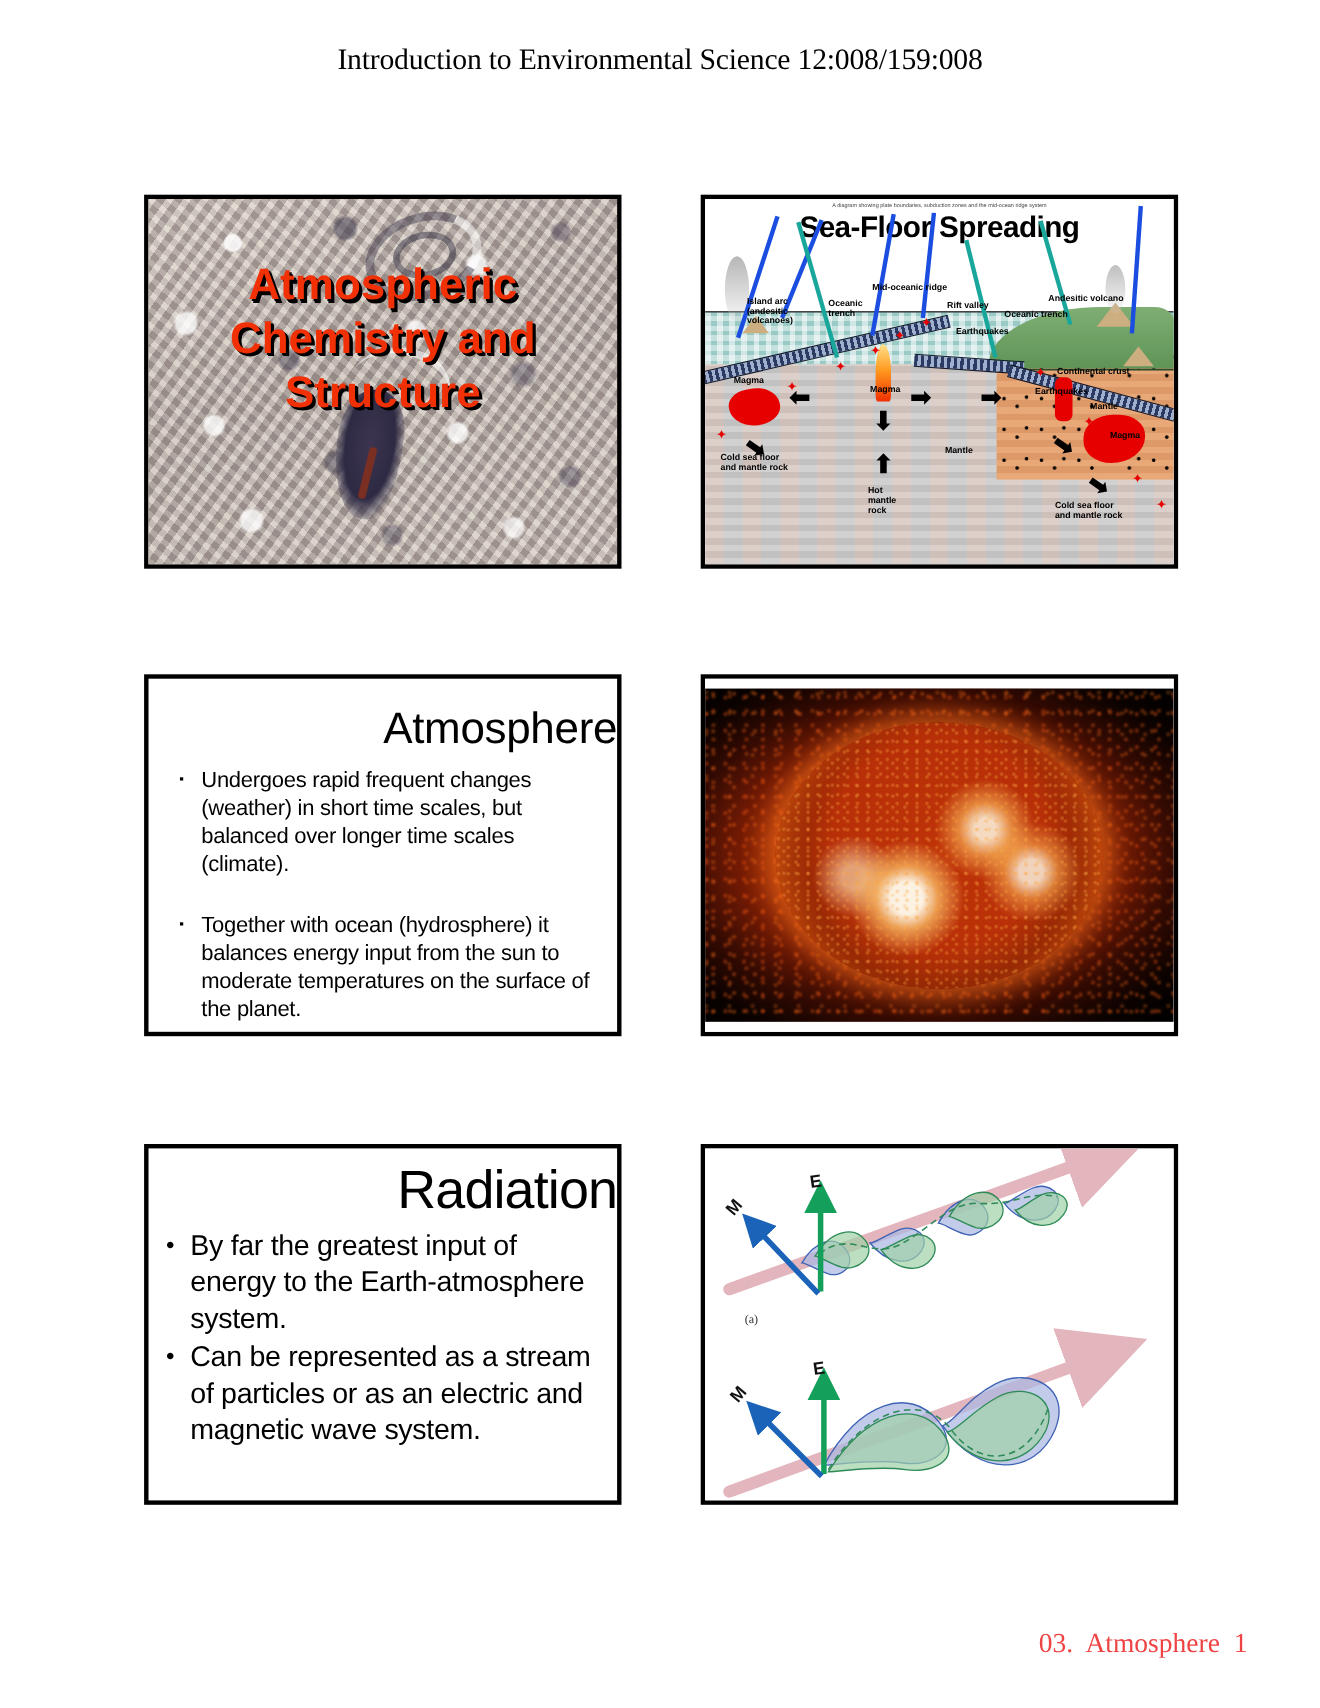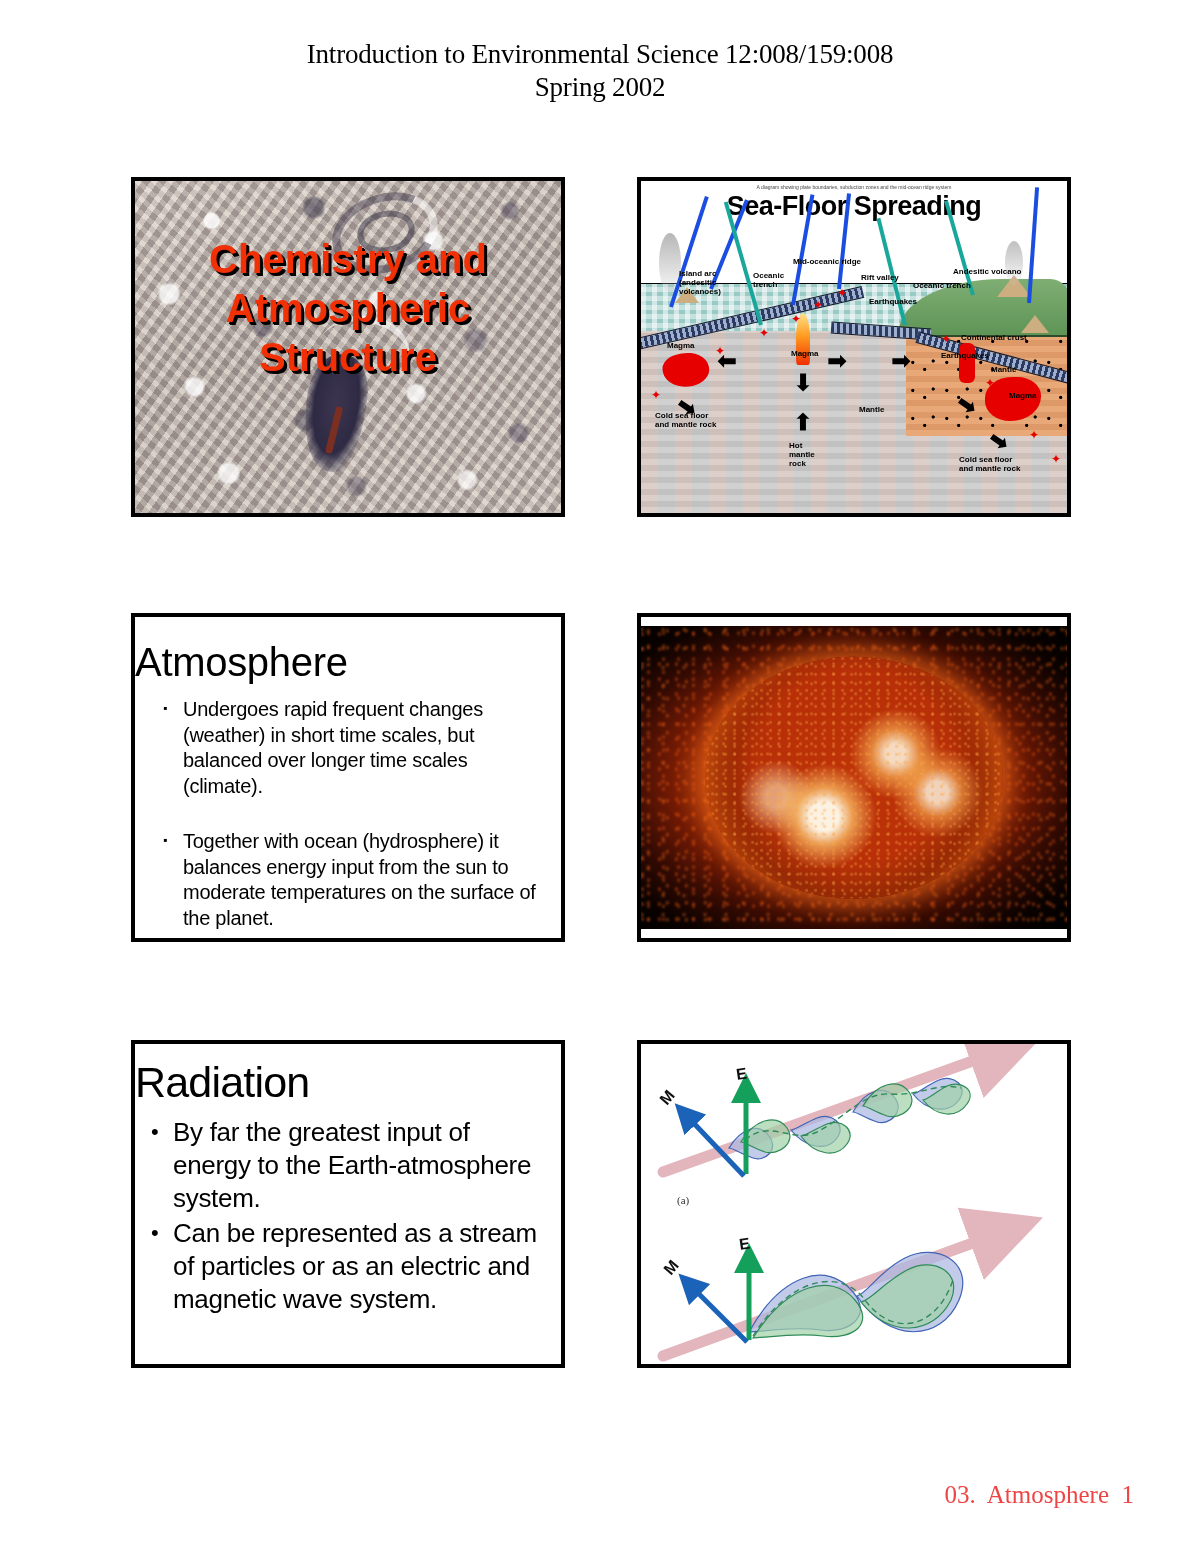--- a/index.html
+++ b/index.html
@@ -127,24 +127,24 @@
     background:linear-gradient(180deg,rgba(175,175,175,.8),rgba(220,220,220,.12));border-radius:50%;}
   .bluearrow{position:absolute;width:4px;background:#1b4ee0;transform-origin:bottom center;}
   .tealarrow{position:absolute;width:4px;background:#1aa79b;transform-origin:bottom center;}
   .arrow-k{position:absolute;color:#000;font-size:24px;line-height:1;font-family:"DejaVu Sans",sans-serif;font-weight:bold;}
   .star{position:absolute;color:#e60000;font-size:12px;line-height:1;font-family:"DejaVu Sans",sans-serif;}
   .sfs-lab{position:absolute;font-family:"Liberation Sans", sans-serif;font-weight:bold;
     font-size:8px;line-height:9px;color:#000;white-space:pre-line;}
 
   
   .bslide{position:absolute;inset:0;padding:0;}
-  .bslide h2{margin:0;text-align:left;font-family:"Liberation Sans", sans-serif;
+  .bslide h2{margin:0;text-align:right;font-family:"Liberation Sans", sans-serif;
     font-weight:normal;color:#000;}
   #slide3 h2{font-size:40px;line-height:46px;padding-top:22px;letter-spacing:-.3px;}
-  #slide5 h2{font-size:43px;line-height:60px;padding-top:8px;letter-spacing:-.8px;}
+  #slide5 h2{font-size:49px;line-height:60px;padding-top:8px;letter-spacing:-.8px;}
   .bullets{list-style:none;margin:0;padding:0;}
   .bullets li{position:relative;font-family:"Liberation Sans", sans-serif;color:#000;}
   #slide3 .bullets{margin:12px 22px 0 26px;}
   #slide3 .bullets li{font-size:20px;line-height:25.5px;padding-left:22px;margin-bottom:30px;letter-spacing:-.25px;}
   #slide3 .bullets li:before{content:"\25AA";position:absolute;left:2px;top:-1px;font-size:12px;}
   #slide5 .bullets{margin:4px 14px 0 16px;}
   #slide5 .bullets li{font-size:26px;line-height:33px;padding-left:22px;margin-bottom:2px;letter-spacing:-.3px;}
   #slide5 .bullets li:before{content:"\2022";position:absolute;left:0;top:-1px;font-size:22px;}
 
   
@@ -188,35 +188,34 @@
 
   
   .doc-footer{position:absolute;right:66px;top:1481px;
     font-family:"Liberation Serif", serif;font-size:25px;color:#ef4444;white-space:pre;}
 </style>
 </head>
 <body>
 
 <div class="doc-header">
   <div>Introduction to Environmental Science 12:008/159:008</div>
-  <div>Spring 2002</div>
 </div>
 
 <div class="slide" id="slide1">
   <div class="cloudbg">
     <div class="cloud-swirl"></div>
     <div class="cloud-swirl2"></div>
     <div class="cloud-wake"></div>
     <div class="cloud-dark">
         <em></em>
       </div>
   </div>
   <div class="title-stack">
+    <span>Atmospheric</span>
     <span>Chemistry and</span>
-    <span>Atmospheric</span>
     <span>Structure</span>
   </div>
 </div>
 
 <div class="slide" id="slide2">
   <div class="sfs">
     <div class="sfs-micro">A diagram showing plate boundaries, subduction zones and the mid-ocean ridge system</div>
     <div class="sfs-title">Sea-Floor Spreading</div>
 
     <div class="sfs-stage">

